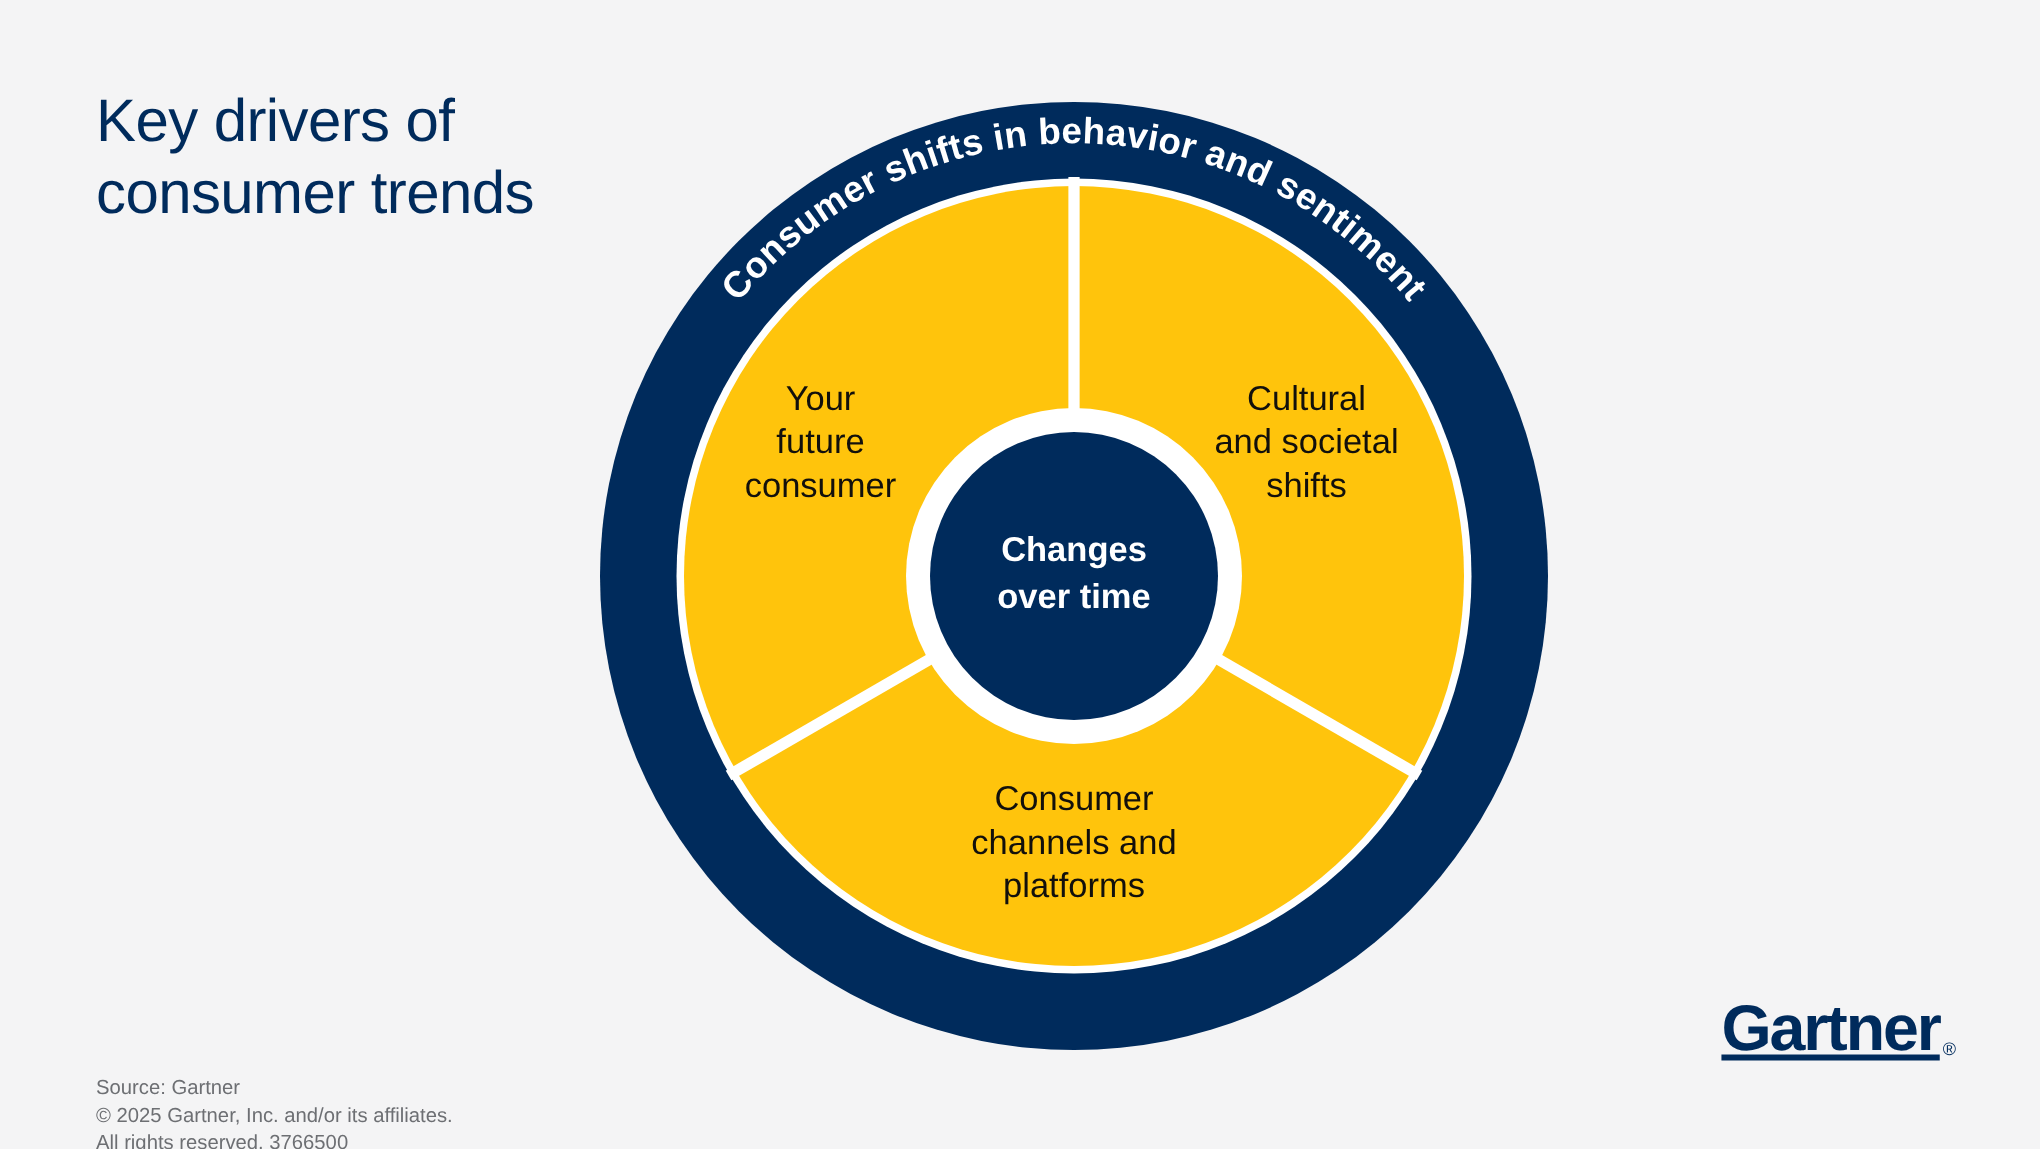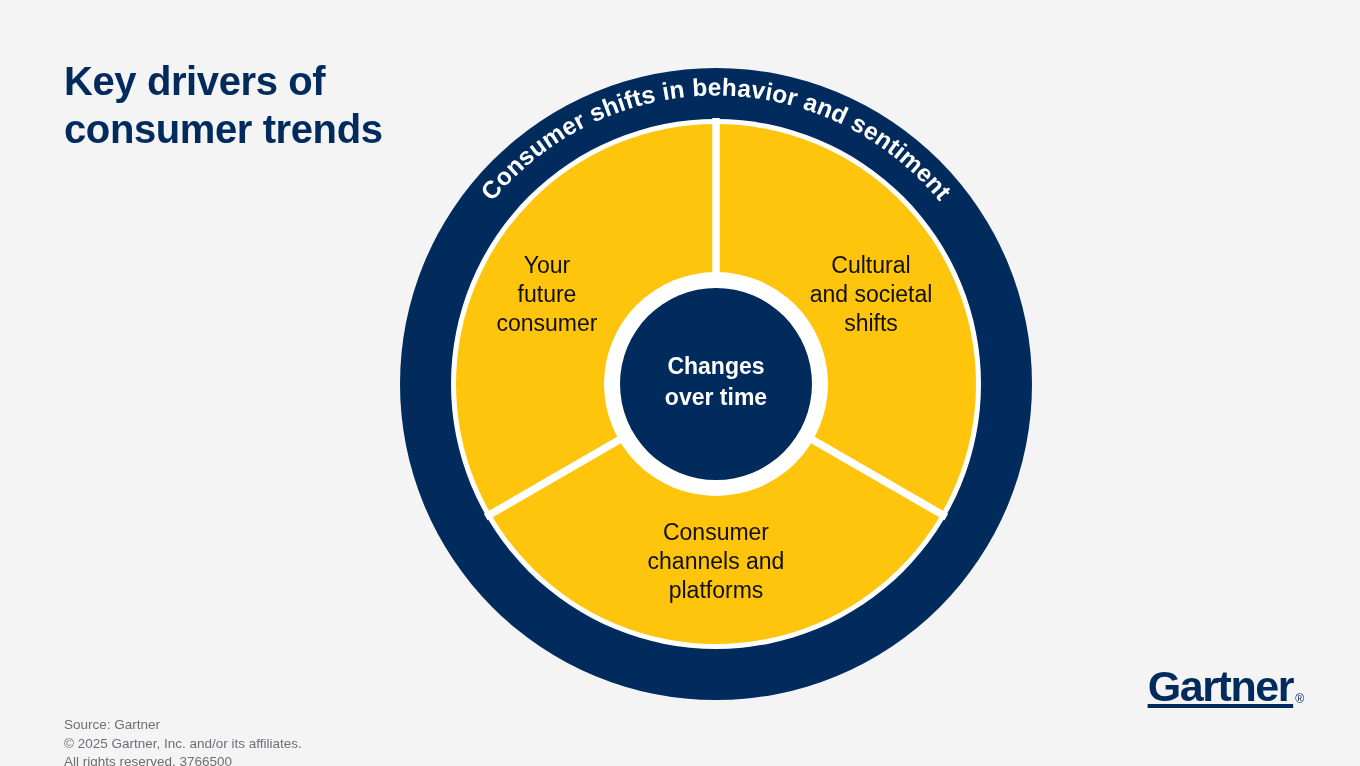--- a/index.html
+++ b/index.html
@@ -15,21 +15,21 @@
     position: relative;
   }
 
   #page-title {
     position: absolute;
     left: 64px;
     top: 57px;
     width: 440px;
     font-size: 40px;
     line-height: 48px;
-    font-weight: bold;
+    font-weight: normal;
     color: #002b5c;
     letter-spacing: -0.4px;
     white-space: pre-line;
   }
 
   #diagram {
     position: absolute;
     left: 0;
     top: 0;
   }

